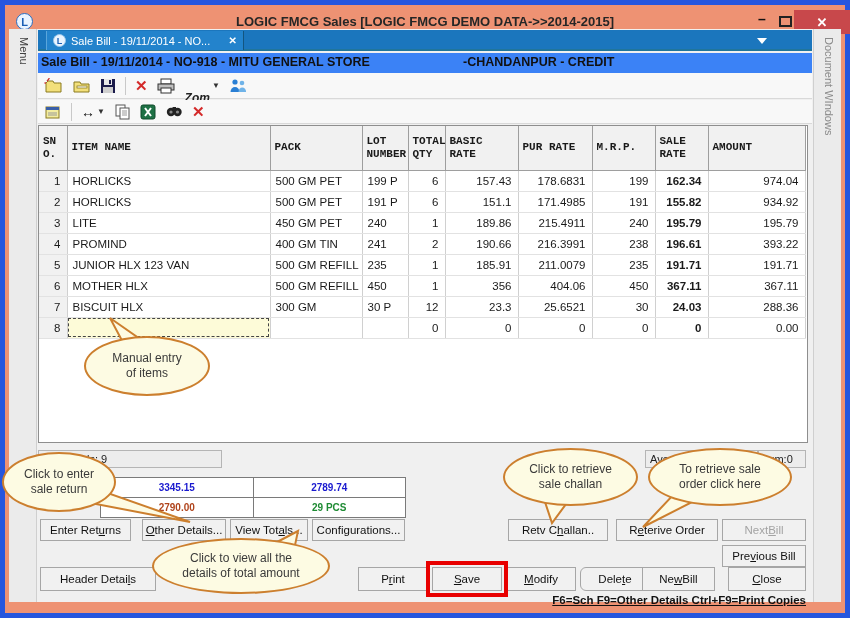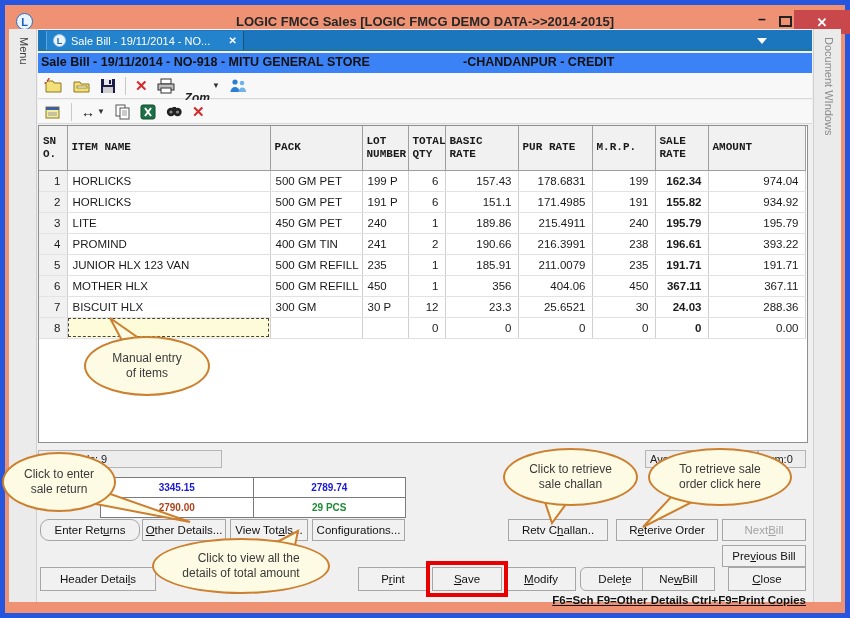--- a/index.html
+++ b/index.html
@@ -368,21 +368,21 @@
         <td class="t-blue">2789.74</td>
       </tr>
       <tr>
         <td class="t-brown">2790.00</td>
         <td class="t-green">29 PCS</td>
       </tr>
     </tbody>
       </table>
   </div>
 
-  <div class="btn" style="left:40px;  top:519px; width:100px;border-radius:9px;">Enter Ret<u>u</u>rns</div>
+  <div class="btn" style="left:40px;  top:519px; width:91px;">Enter Ret<u>u</u>rns</div>
   <div class="btn" style="left:142px; top:519px; width:84px;"><u>O</u>ther Details...</div>
   <div class="btn" style="left:230px; top:519px; width:78px;">View Tot<u>a</u>ls...</div>
   <div class="btn" style="left:312px; top:519px; width:93px;">Confi<u>g</u>urations...</div>
   <div class="btn" style="left:508px; top:519px; width:100px;">Retv C<u>h</u>allan..</div>
   <div class="btn" style="left:616px; top:519px; width:102px;">R<u>e</u>terive Order</div>
   <div class="btn disabled" style="left:722px; top:519px; width:84px;">Next <u>B</u>ill</div>
   <div class="btn" style="left:722px; top:545px; width:84px;">Pre<u>v</u>ious Bill</div>
 
   <div class="btn btn-row2" style="left:40px;  top:567px; width:116px;">Header Detai<u>l</u>s</div>
   <div class="btn btn-row2" style="left:358px; top:567px; width:70px;">P<u>r</u>int</div>
@@ -413,15 +413,15 @@
     </svg>
 
   <div class="callout" style="left:84px; top:336px; width:126px; height:60px;">Manual entry
 of items</div>
   <div class="callout" style="left:2px; top:452px; width:114px; height:60px;">Click to enter
 sale return</div>
   <div class="callout" style="left:503px; top:448px; width:135px; height:58px;">Click to retrieve
 sale challan</div>
   <div class="callout" style="left:648px; top:448px; width:144px; height:58px;">To retrieve sale
 order click here</div>
-  <div class="callout" style="left:152px; top:538px; width:178px; height:56px;text-align:right;">Click to view all the
+  <div class="callout" style="left:152px; top:538px; width:178px; height:56px;">Click to view all the
 details of total amount</div>
 </div>
 
 </body></html>

